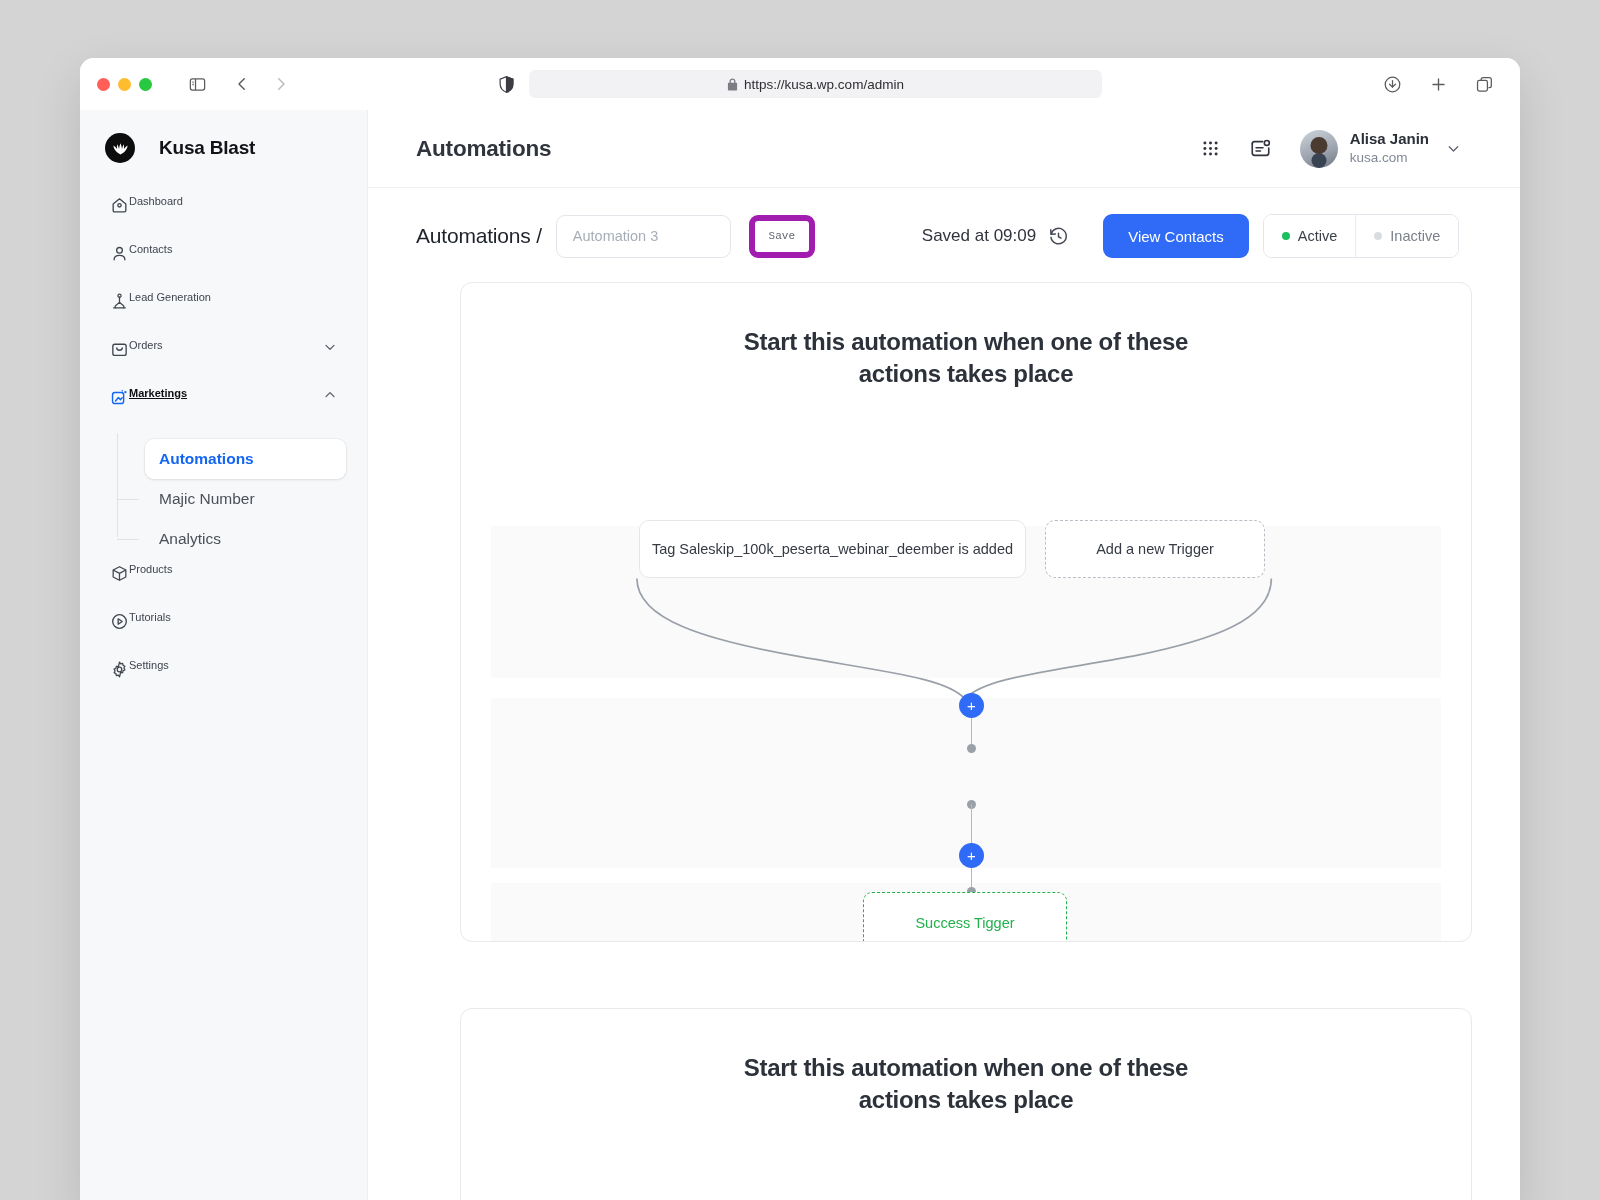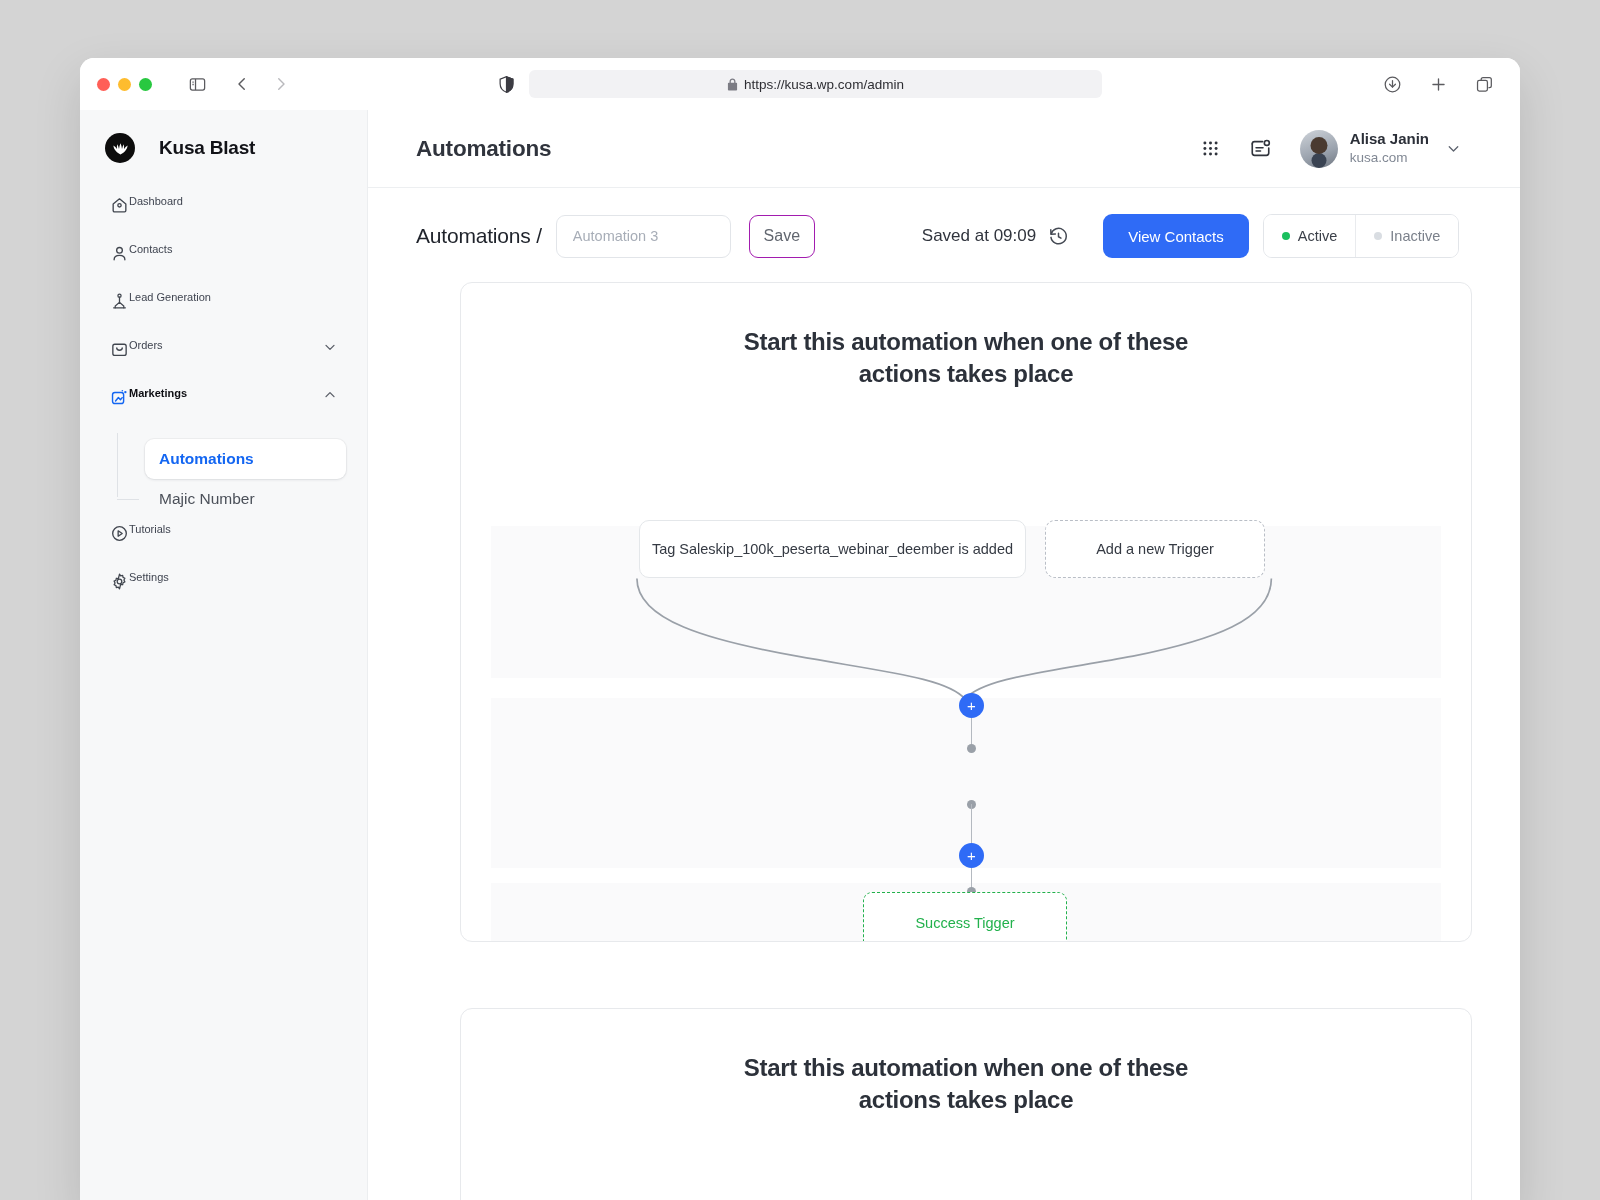--- a/index.html
+++ b/index.html
@@ -86,21 +86,21 @@
 
   .nav { padding: 0 21px; }
   .nav-item {
     display: flex; align-items: flex-start; 
     height: 48px; padding: 0 8px;
     border-radius: 9px;
     color: #3f4450; font-size: 11px;
   }
   .nav-item .ico { width: 20px; height: 20px; display: flex; align-items: center; justify-content: center; color: #41464f; flex: 0 0 20px; }
   .nav-item .caret { margin-left: auto; color: #575c66; display: flex; }
-  .nav-item.active-group { color: #0d0d12; font-weight: 700; }
+  .nav-item.active-group { color: #0d0d12; font-weight: 700; text-decoration: underline; }
   .nav-item.active-group .ico { color: #1366f2; }
 
   .subnav { position: relative; margin: 4px 0 4px 16px; padding-left: 28px; }
   .subnav::before {
     content: ""; position: absolute; left: 0; top: -6px; bottom: 22px;
     width: 1px; background: #dfe2e6;
   }
   .sub-item {
     position: relative;
     height: 40px; display: flex; align-items: center;
@@ -155,23 +155,23 @@
   .name-input {
     width: 175px; height: 43px;
     border: 1px solid #e2e5e9; border-radius: 9px;
     background: #fff; padding: 0 16px;
     font-family: inherit; font-size: 14.5px; color: #2b2f38;
   }
   .name-input::placeholder { color: #a7adb7; }
   .save-btn {
     margin-left: 18px;
     width: 66px; height: 43px;
-    border: 1px solid #a21caf; border-radius: 9px;
-    background: #fff; font-family: Liberation Sans, sans-serif;
-    font-size: 16px; color: #61666f;
+    border: 6px solid #a21caf; border-radius: 9px;
+    background: #fff; font-family: Liberation Mono, monospace;
+    font-size: 11px; color: #61666f;
   }
   .saved-group { margin-left: 107px; display: flex; align-items: center; gap: 12px; }
   .saved-text { font-size: 17px; color: #30343d; }
   .hist-ico { color: #454a54; display: flex; }
   .view-contacts {
     margin-left: 34px;
     height: 44px; padding: 0 25px;
     background: #2f6bf6; border: none; border-radius: 9px;
     color: #fff; font-family: inherit; font-size: 15px; font-weight: 500;
   }
@@ -429,22 +429,34 @@
           </span>
         </div>
 
         <div class="subnav">
           <div class="sub-item selected">
             <span>Automations</span>
           </div>
           <div class="sub-item">
             <span>Majic Number</span>
           </div>
-        </div>
-
+          <div class="sub-item">
+            <span>Analytics</span>
+          </div>
+        </div>
+
+        <div class="nav-item">
+          <span class="ico">
+            <svg width="19" height="19" viewBox="0 0 24 24" fill="none" stroke="currentColor" stroke-width="1.6" stroke-linejoin="round">
+              <path d="M12 3.4 20 7.6v8.8L12 20.6 4 16.4V7.6z"></path>
+                <path d="M4 7.6 12 11.8l8-4.2M12 11.8v8.8"></path>
+            </svg>
+          </span>
+          <span>Products</span>
+        </div>
 
         <div class="nav-item">
           <span class="ico">
             <svg width="19" height="19" viewBox="0 0 24 24" fill="none" stroke="currentColor" stroke-width="1.7" stroke-linejoin="round">
               <circle cx="12" cy="12" r="8.6"></circle>
                 <path d="M10.3 8.6 15.4 12l-5.1 3.4z"></path>
             </svg>
           </span>
           <span>Tutorials</span>
         </div>

